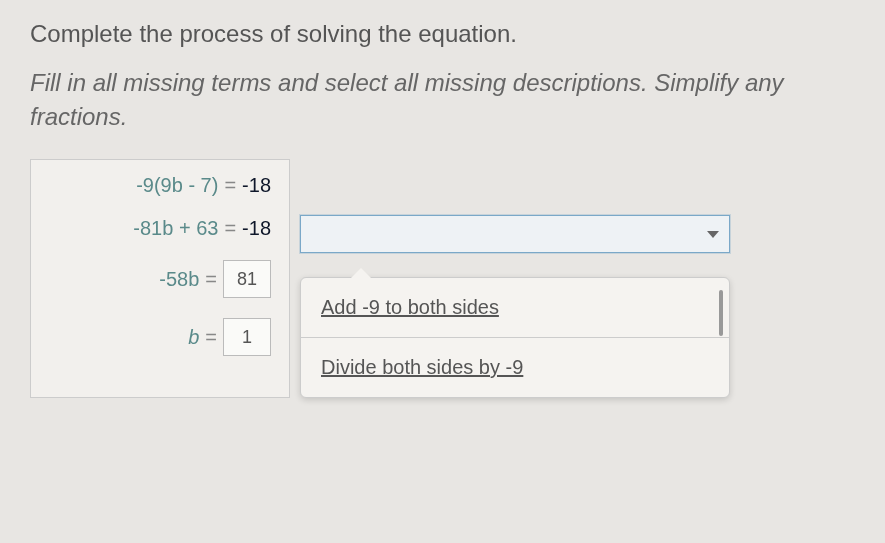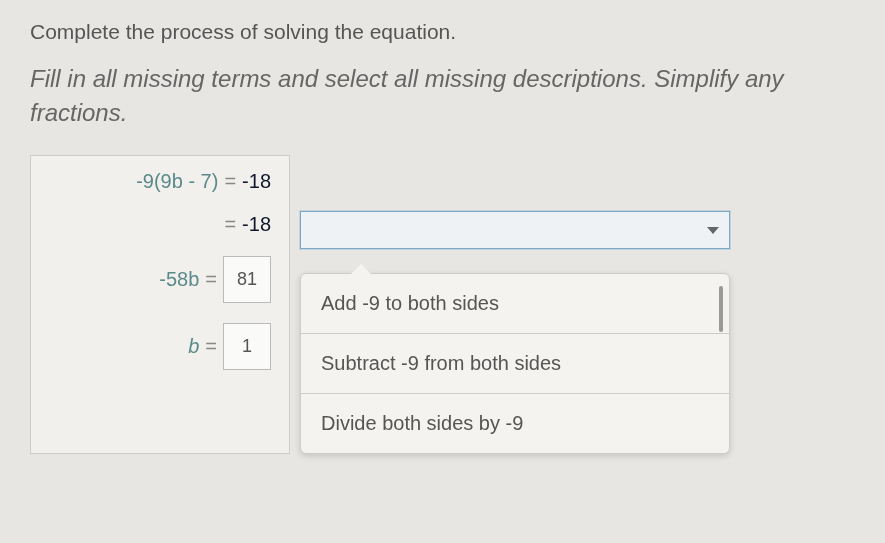--- a/index.html
+++ b/index.html
@@ -6,21 +6,21 @@
     body {
       width: 885px;
       height: 543px;
       font-family: Arial, Helvetica, sans-serif;
       background: #e8e6e3;
       color: #4a4a4a;
       padding: 20px 30px;
       overflow: hidden;
     }
     .title {
-      font-size: 21px;
+      font-size: 24px;
       color: #555;
       margin-bottom: 18px;
       font-weight: normal;
     }
     .instructions {
       font-size: 24px;
       color: #666;
       font-style: italic;
       margin-bottom: 26px;
       line-height: 1.4;
@@ -45,21 +45,21 @@
       justify-content: flex-end;
       gap: 6px;
       font-size: 20px;
       color: #5a8a8a;
     }
     .eq-lhs { text-align: center; }
     .eq-eq { color: #888; }
     .eq-rhs { color: #0f172a; }
     .eq-input {
       width: 48px;
-      height: 47px;
+      height: 38px;
       border: 1px solid #bbb;
       background: #fafaf8;
       font-size: 18px;
       text-align: center;
       color: #555;
       padding: 2px;
     }
     .right-col {
       display: flex;
       flex-direction: column;
@@ -103,20 +103,21 @@
       border-left: 10px solid transparent;
       border-right: 10px solid transparent;
       border-bottom: 10px solid #f5f3f0;
     }
     .menu-item {
       padding: 18px 20px;
       font-size: 20px;
       color: #555;
       border-bottom: 1px solid #ccc;
       cursor: pointer;
+      text-decoration: underline;
     }
     .menu-item:last-child { border-bottom: none; }
     .menu-scroll {
       position: absolute;
       right: 6px;
       top: 12px;
       width: 4px;
       height: 46px;
       background: #999;
       border-radius: 2px;
@@ -136,20 +137,21 @@
 
   <div class="equations">
 
     <div class="eq-row">
       <span class="eq-lhs"><span>-9(9b - 7)</span></span>
       <span class="eq-eq">=</span>
       <span class="eq-rhs">-18</span>
     </div>
 
     <div class="eq-row">
+      <span class="eq-lhs">-81b + 63</span>
       <span class="eq-eq">=</span>
       <span class="eq-rhs">-18</span>
     </div>
 
     <div class="eq-row">
       <span class="eq-lhs">-58b</span>
       <span class="eq-eq">=</span>
       <input class="eq-input" value="81" style="">
     </div>
 
@@ -164,19 +166,18 @@
   <div class="right-col">
 
     <div class="dropdown">
       <span></span>
       <span class="caret"></span>
     </div>
 
     <div class="dropdown-menu">
       <div class="menu-scroll"></div>
       <div class="menu-item">Add -9 to both sides</div>
-      <div class="menu-item">Subtract -9 from both sides</div>
       <div class="menu-item">Divide both sides by -9</div>
     </div>
 
   </div>
 
 </div>
 
 </body></html>

